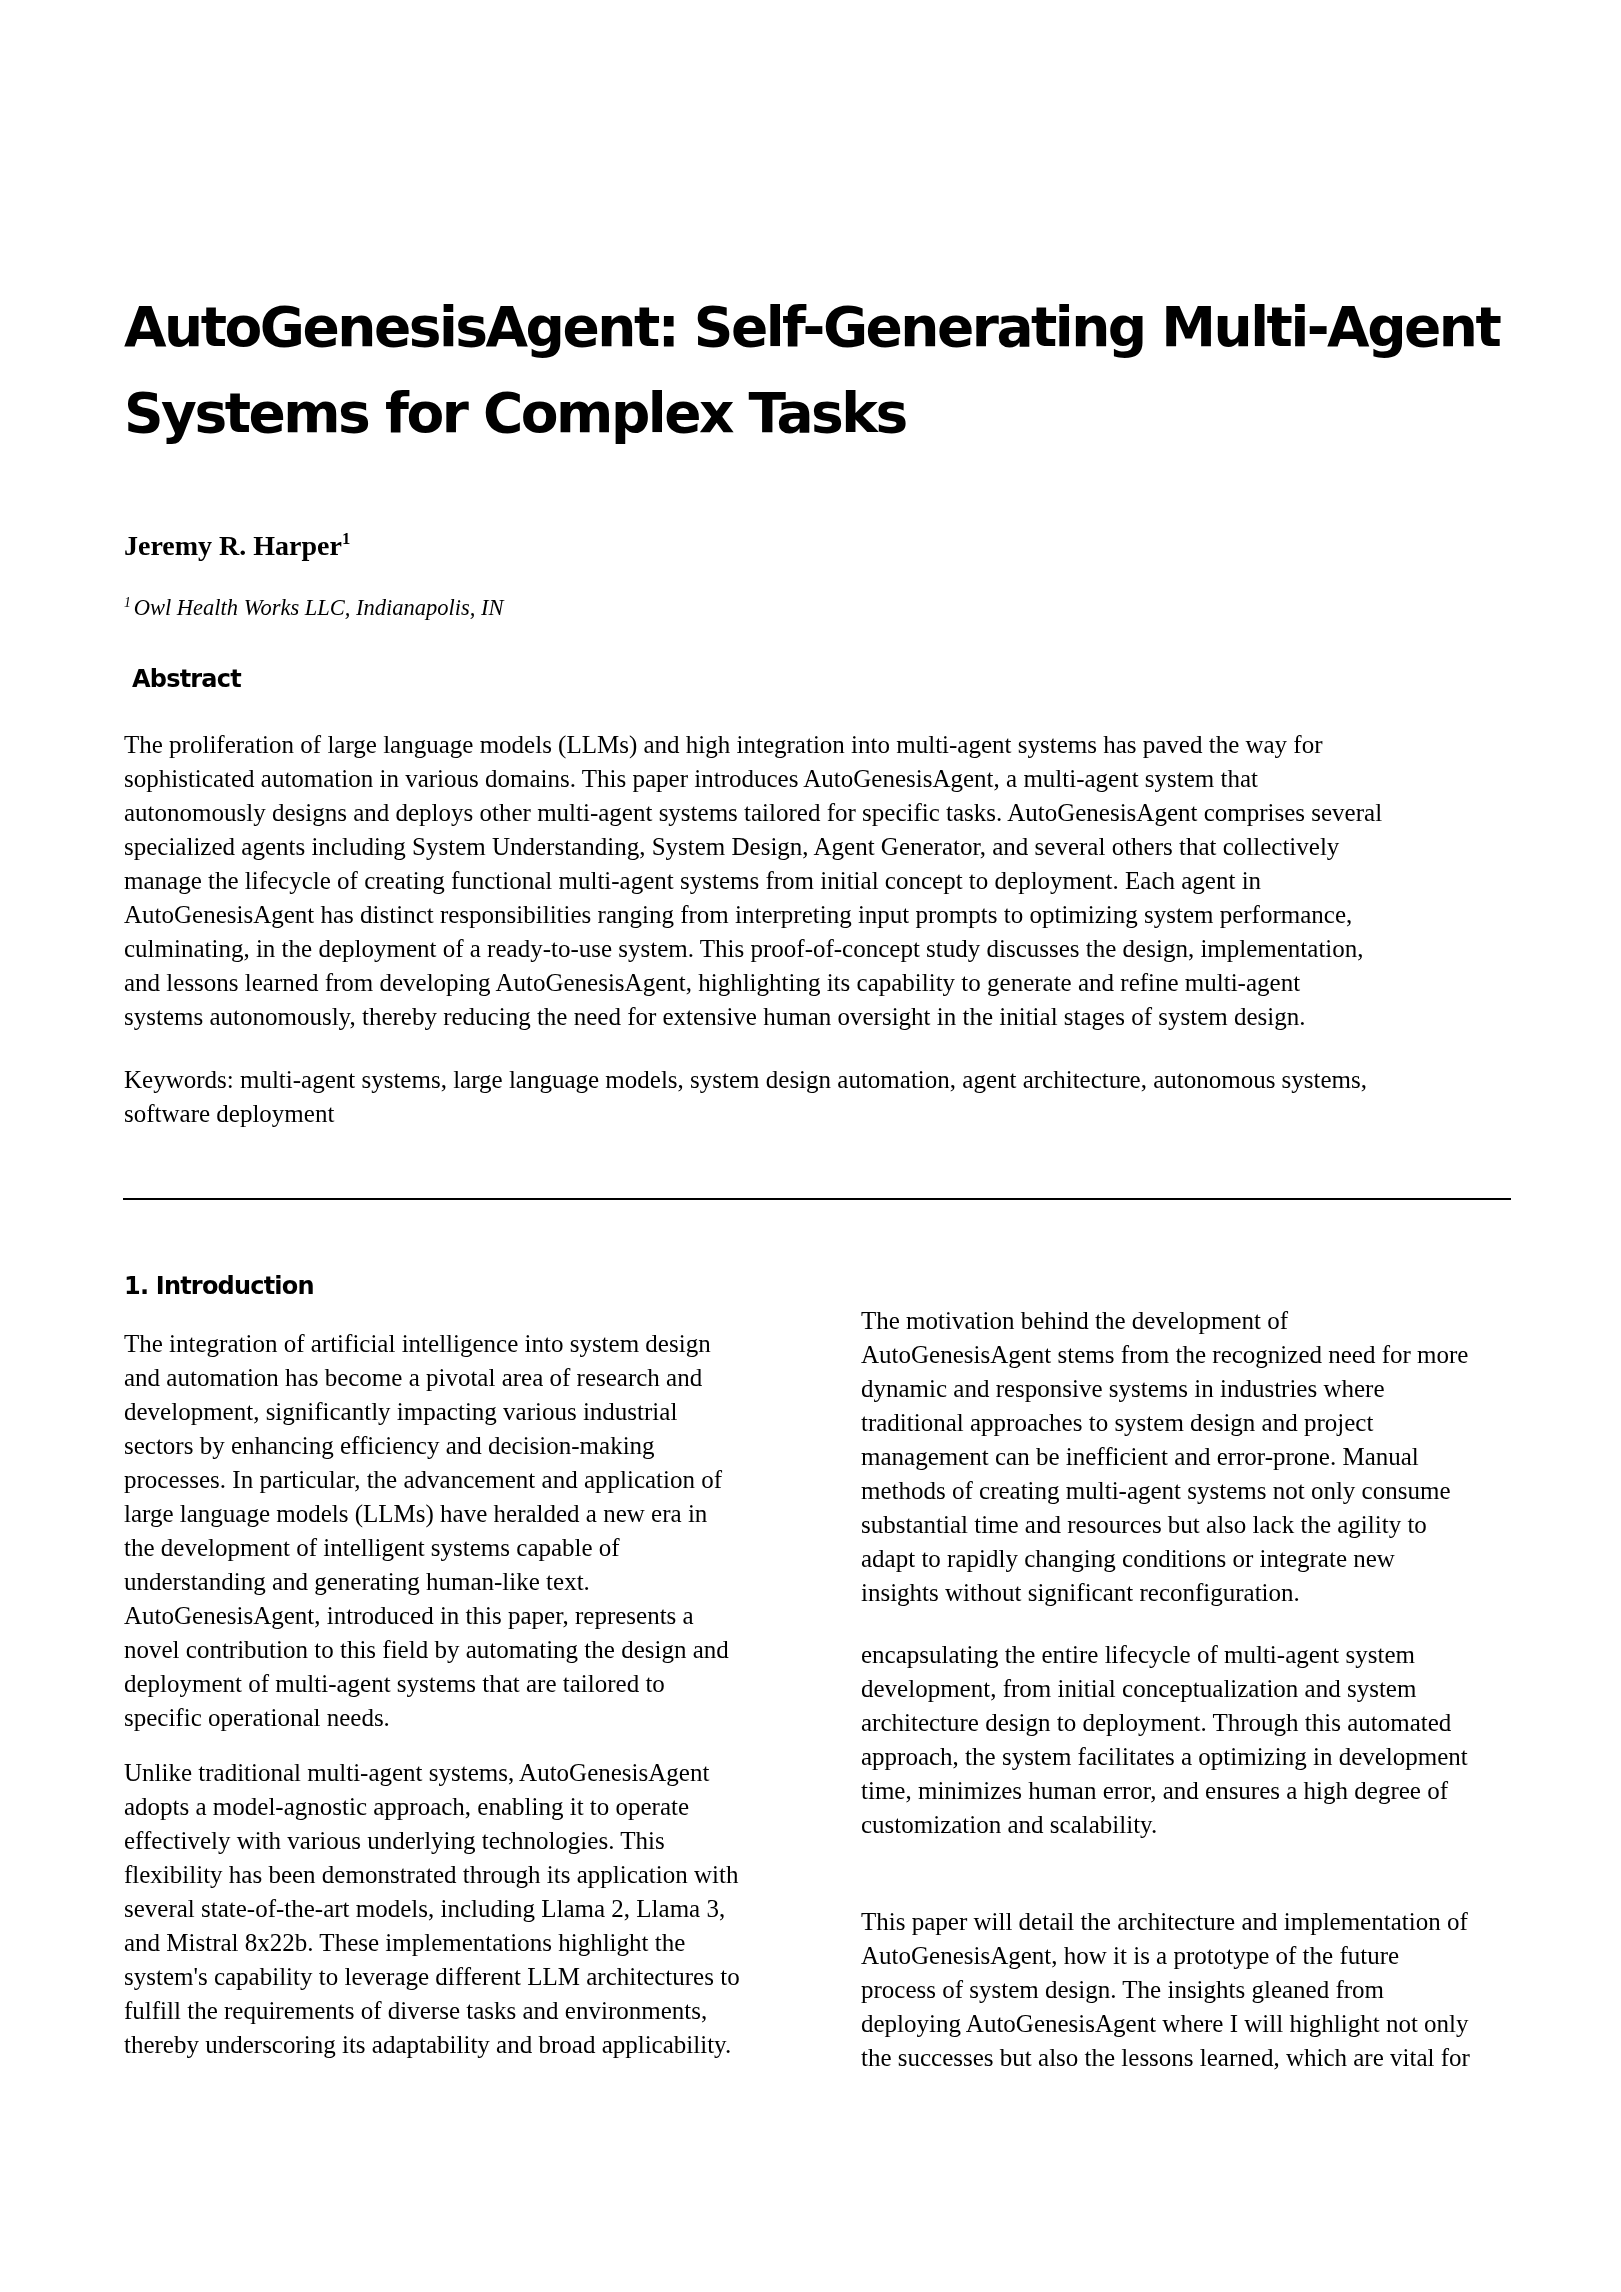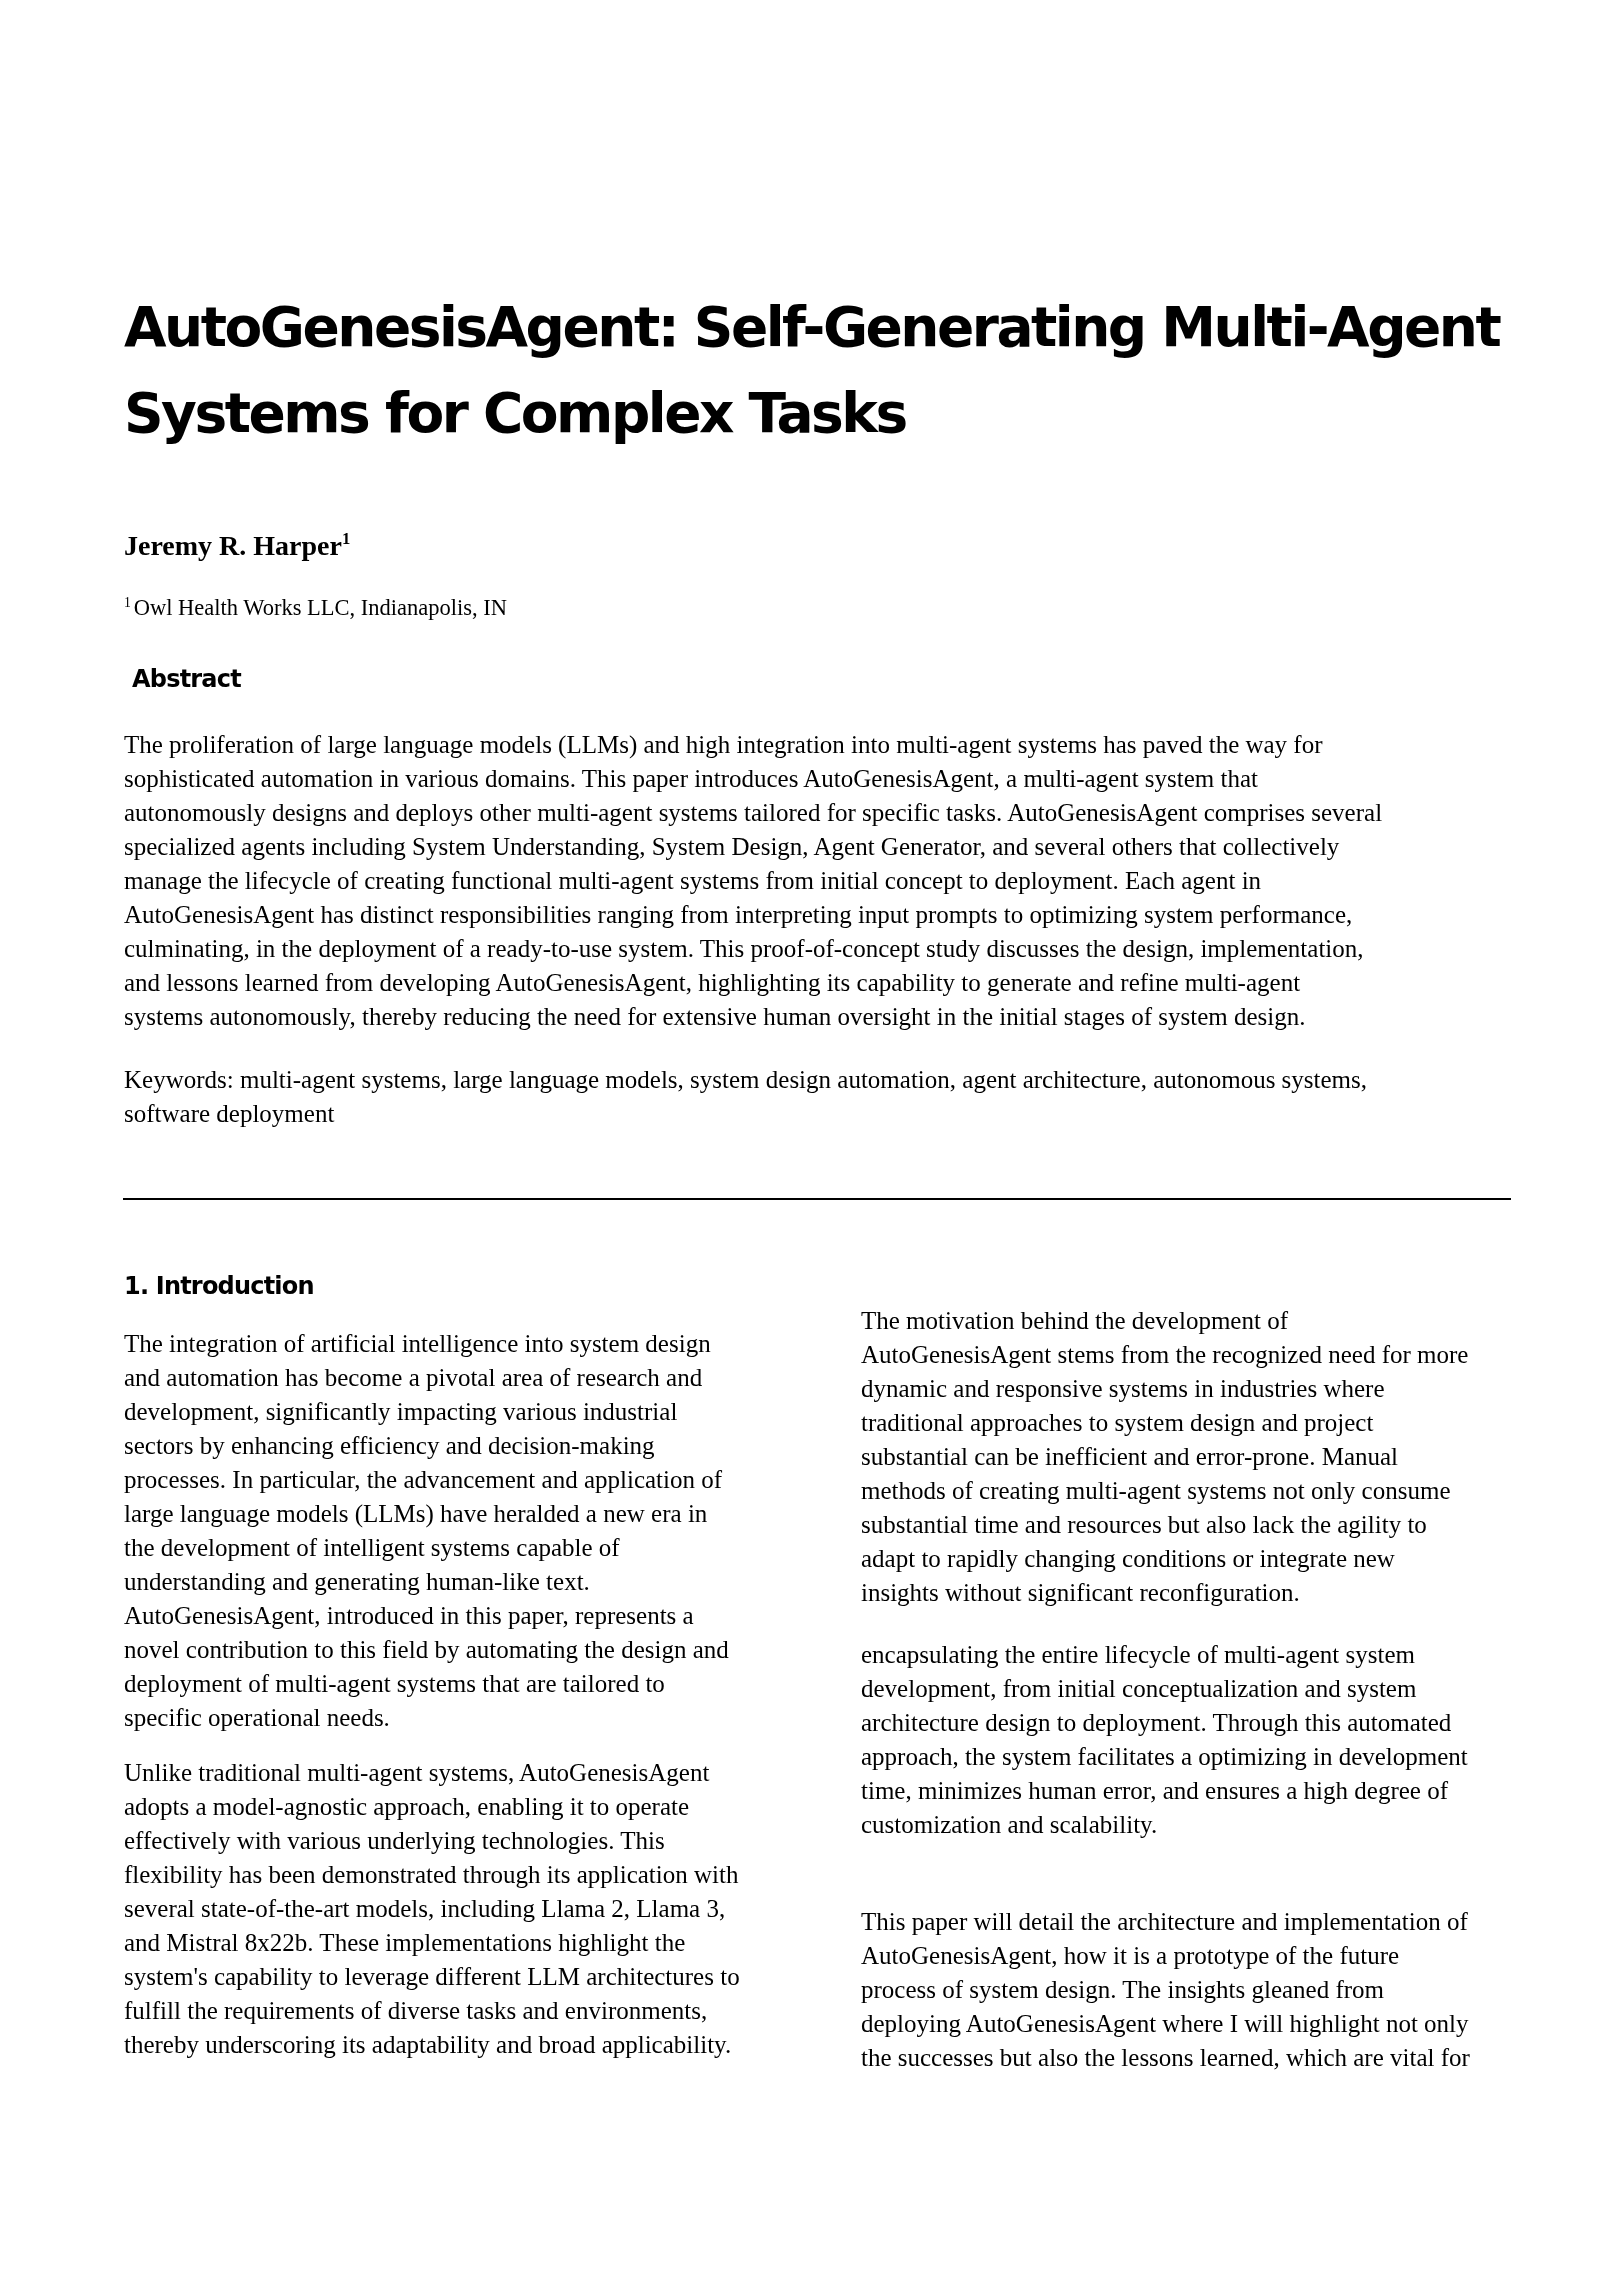--- a/index.html
+++ b/index.html
@@ -11,21 +11,21 @@
     font-size: 55px; line-height: 86px; letter-spacing: -2.5px;
     margin: 0;
   }
   .author {
     position: absolute; left: 124px; top: 529px;
     font-family: "Liberation Serif", serif; font-weight: bold; font-size: 28px;
   }
   .author sup { font-size: 16.7px; vertical-align: 10.8px; }
   .affil {
     position: absolute; left: 124px; top: 595px;
-    font-family: "Liberation Serif", serif; font-size: 22.5px;
+    font-family: "Liberation Serif", serif; font-size: 22.5px; font-style: italic;
   }
   .affil sup { font-size: 13.7px; vertical-align: 7.8px; margin-right: 2.9px; }
   .sec-head {
     position: absolute; font-family: "DejaVu Sans", sans-serif; font-weight: bold;
     font-size: 24px; letter-spacing: -0.8px; margin: 8px;
   }
   .abstract-head { left: 124px; top: 657px; }
   .body-text {
     position: absolute; font-family: "Liberation Serif", serif; font-size: 25px;
     line-height: 34px; margin: 0;
@@ -105,21 +105,21 @@
     <span class="line">system's capability to leverage different LLM architectures to</span>
     <span class="line">fulfill the requirements of diverse tasks and environments,</span>
     <span class="line">thereby underscoring its adaptability and broad applicability.</span>
   </p>
 
   <p class="body-text col-right p3">
     <span class="line">The motivation behind the development of</span>
     <span class="line">AutoGenesisAgent stems from the recognized need for more</span>
     <span class="line">dynamic and responsive systems in industries where</span>
     <span class="line">traditional approaches to system design and project</span>
-    <span class="line">substantial can be inefficient and error-prone. Manual</span>
+    <span class="line">management can be inefficient and error-prone. Manual</span>
     <span class="line">methods of creating multi-agent systems not only consume</span>
     <span class="line">substantial time and resources but also lack the agility to</span>
     <span class="line">adapt to rapidly changing conditions or integrate new</span>
     <span class="line">insights without significant reconfiguration.</span>
   </p>
 
   <p class="body-text col-right p4">
     <span class="line">encapsulating the entire lifecycle of multi-agent system</span>
     <span class="line">development, from initial conceptualization and system</span>
     <span class="line">architecture design to deployment. Through this automated</span>

